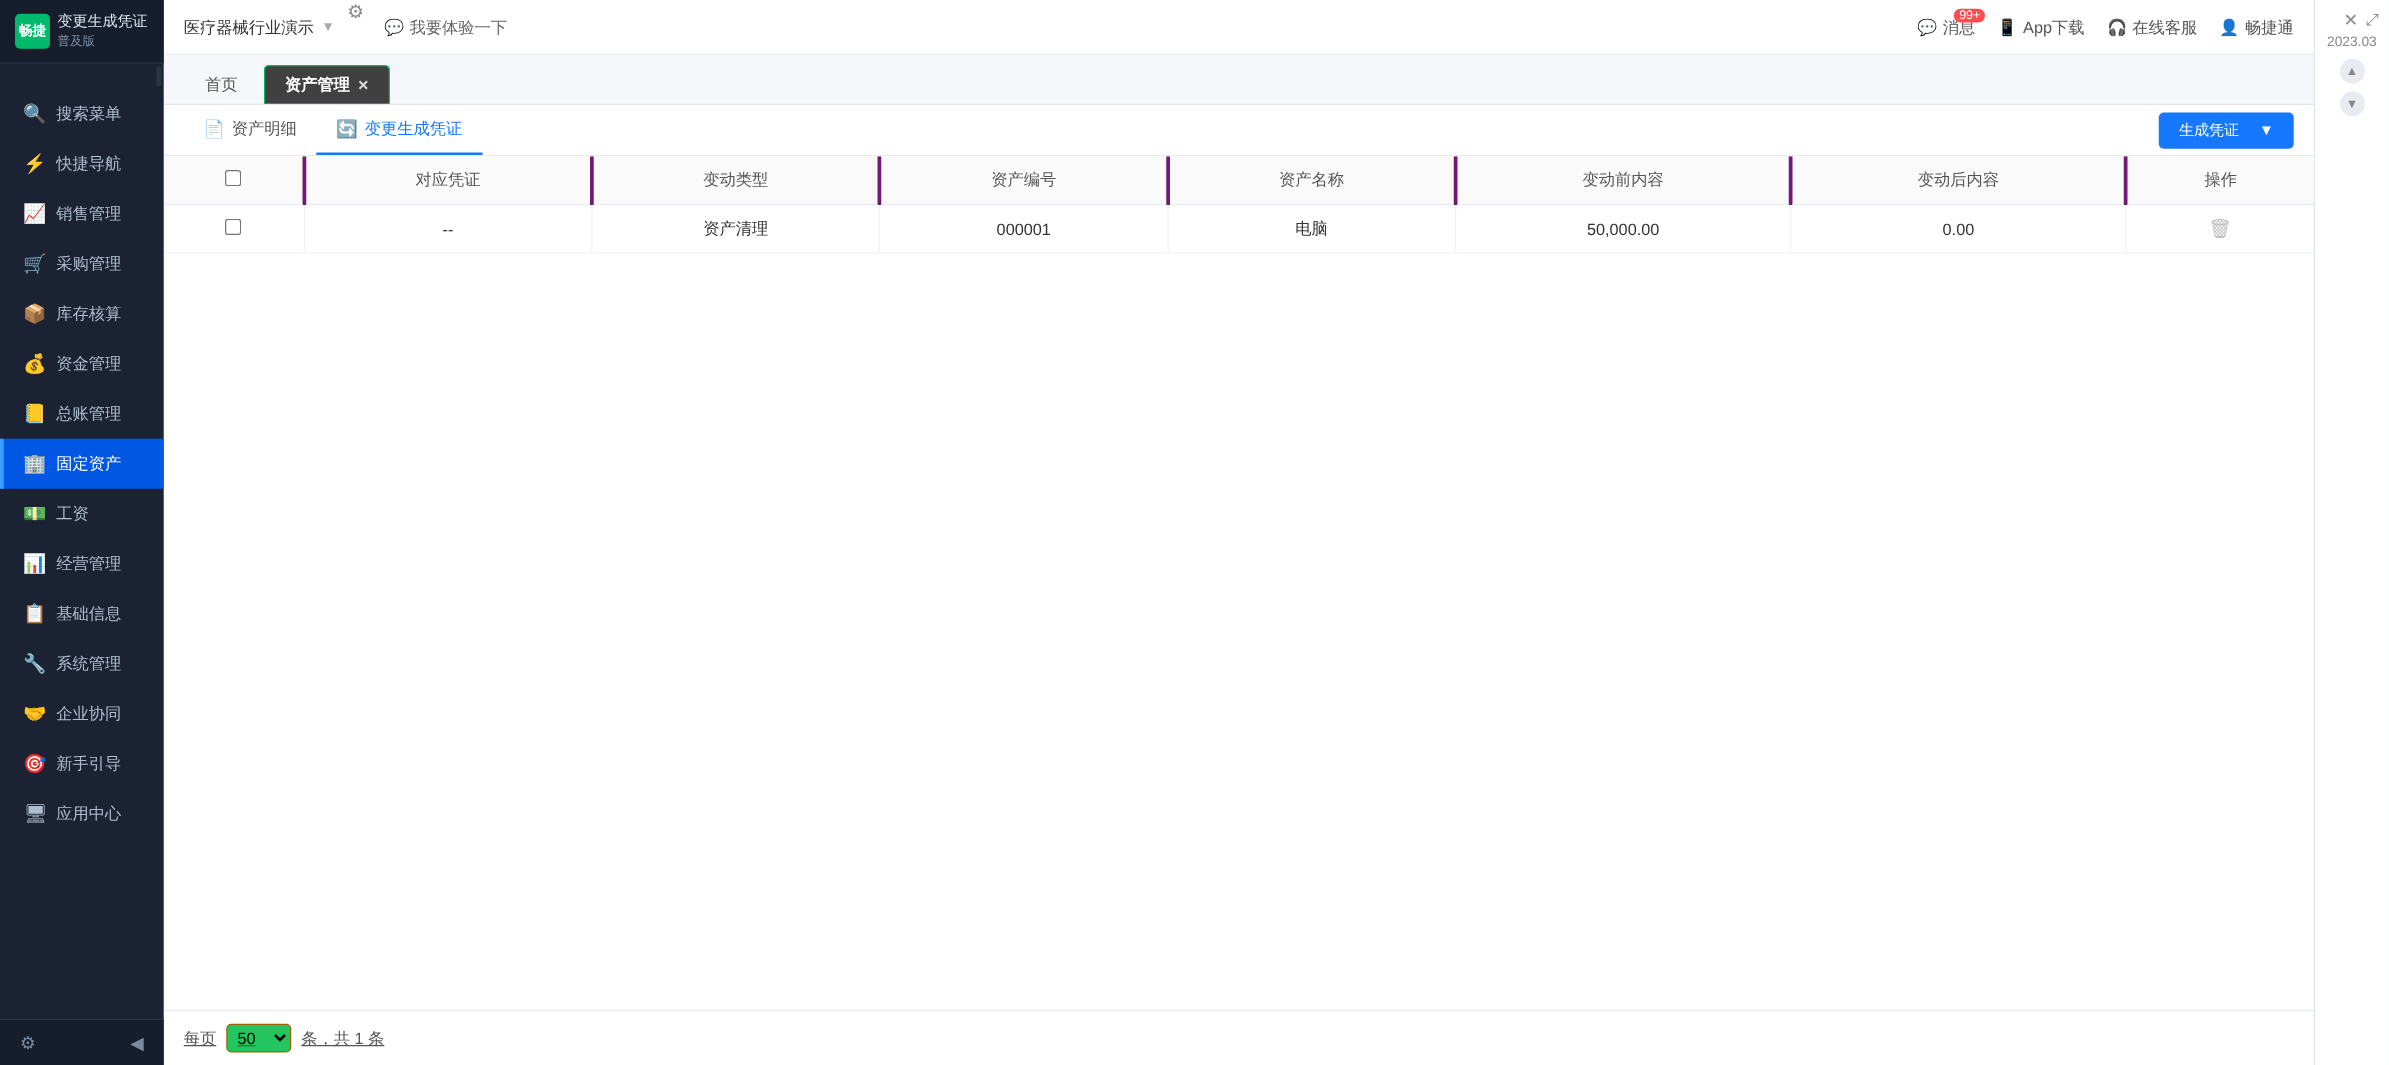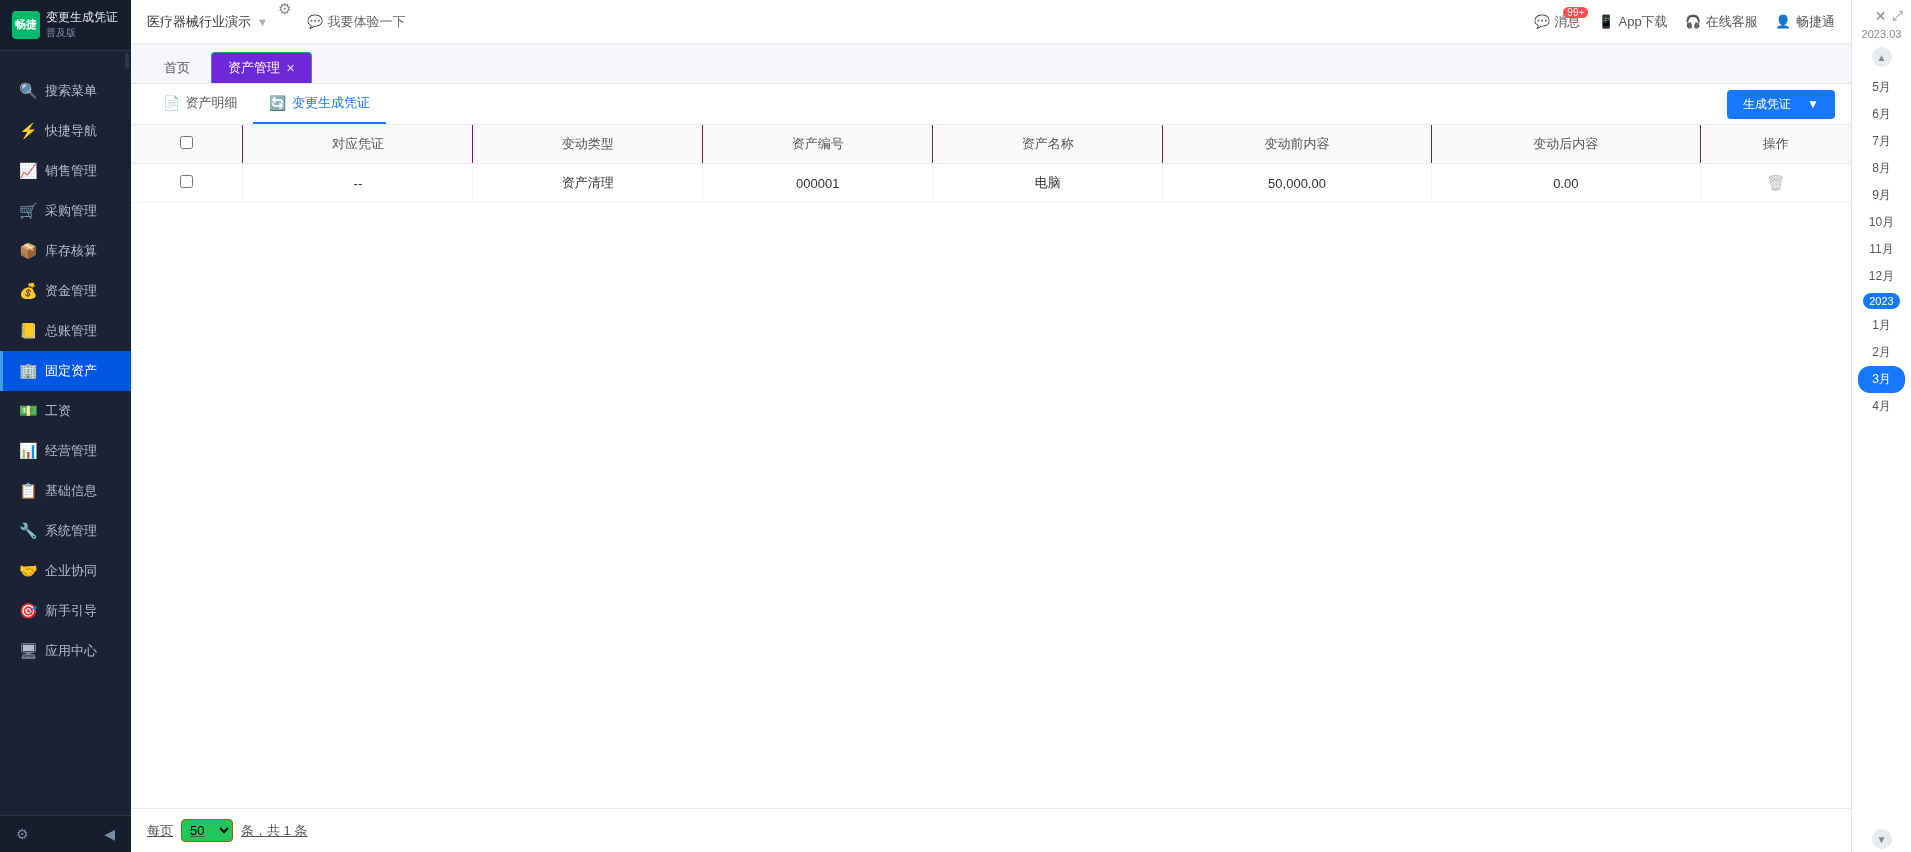--- a/index.html
+++ b/index.html
@@ -79,23 +79,24 @@
     }
     .nav-tab {
       padding: 6px 16px 6px;
       font-size: 13px; color: #555; cursor: pointer;
       border-radius: 4px 4px 0 0;
       background: transparent;
       border: 1px solid transparent;
       border-bottom: none;
     }
     .nav-tab.active {
-      background: #6d28d9;
+      background: #404040;
       color: #fff;
       border-color: #00b96b;
+      font-weight: bold;
     }
     .nav-tab-close { margin-left: 6px; color: rgba(255,255,255,0.8); font-size: 11px; }
 
     
     .content-area { flex: 1; background: #fff; overflow: hidden; display: flex; flex-direction: column; }
 
     
     .sub-tabs {
       display: flex; align-items: center; padding: 0 16px;
       border-bottom: 1px solid #e8ecf0;
@@ -120,21 +121,21 @@
     }
 
     
     .table-container { flex: 1; overflow-y: auto; padding: 0; }
     table { width: 100%; border-collapse: collapse; }
     thead tr { background: #fafafa; }
     th {
       padding: 10px 12px; text-align: center;
       font-size: 13px; color: #555; font-weight: 500;
       border-bottom: 1px solid #e8ecf0;
-      border-right: 1px solid #701a75;
+      border-right: 3px solid #701a75;
       white-space: nowrap;
     }
     th:last-child { border-right: none; }
     td {
       padding: 10px 12px; text-align: center;
       font-size: 13px; color: #333;
       border-bottom: 1px solid #f0f2f5;
       border-right: 1px solid #f0f2f5;
     }
     td:last-child { border-right: none; }
@@ -378,29 +379,14 @@
   </div>
 </div>
 
 <div class="right-panel">
   <div class="right-panel-header">
     <span class="right-panel-close">✕</span>
     <span class="right-panel-expand">⤢</span>
   </div>
   <div style="font-size:11px;color:#888;text-align:center;padding:4px 0;">2023.03</div>
   <div class="timeline-scroll-btn">▲</div>
-  <div class="timeline-container" id="timeline">
-      <div class="timeline-month">5月</div>
-      <div class="timeline-month">6月</div>
-      <div class="timeline-month">7月</div>
-      <div class="timeline-month">8月</div>
-      <div class="timeline-month">9月</div>
-      <div class="timeline-month">10月</div>
-      <div class="timeline-month">11月</div>
-      <div class="timeline-month">12月</div>
-      <span class="year-label">2023</span>
-      <div class="timeline-month">1月</div>
-      <div class="timeline-month">2月</div>
-      <div class="timeline-month active">3月</div>
-      <div class="timeline-month">4月</div>
-    </div>
   <div class="timeline-scroll-btn">▼</div>
 </div>
 
 </body></html>

